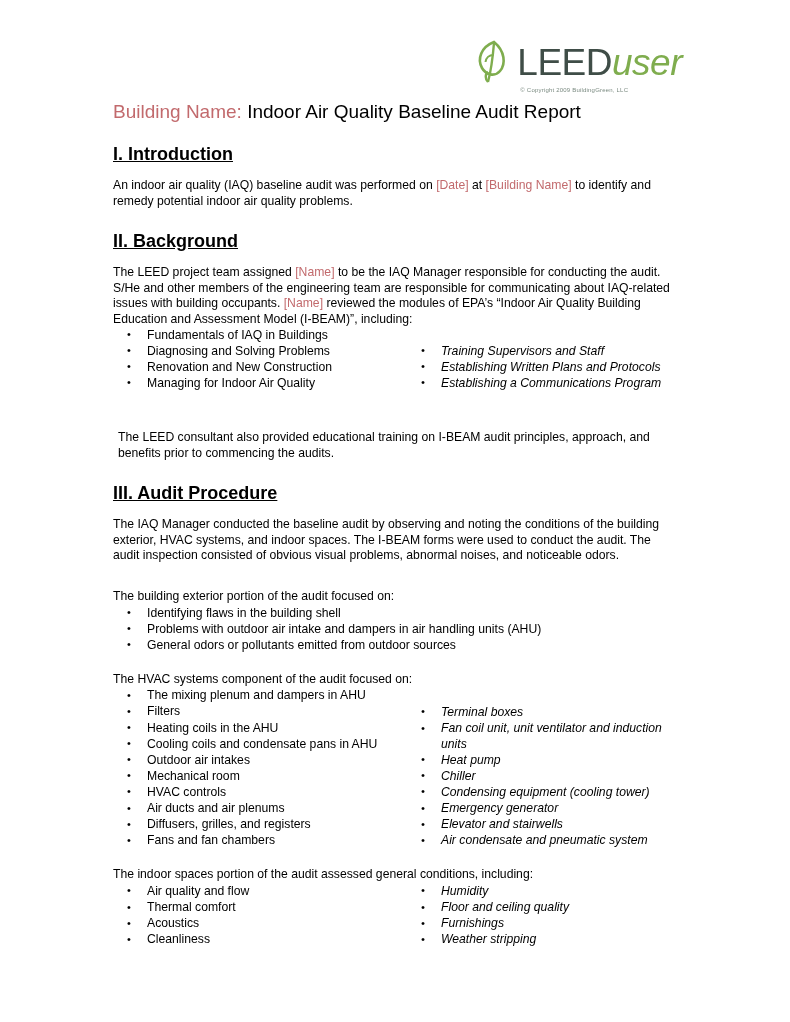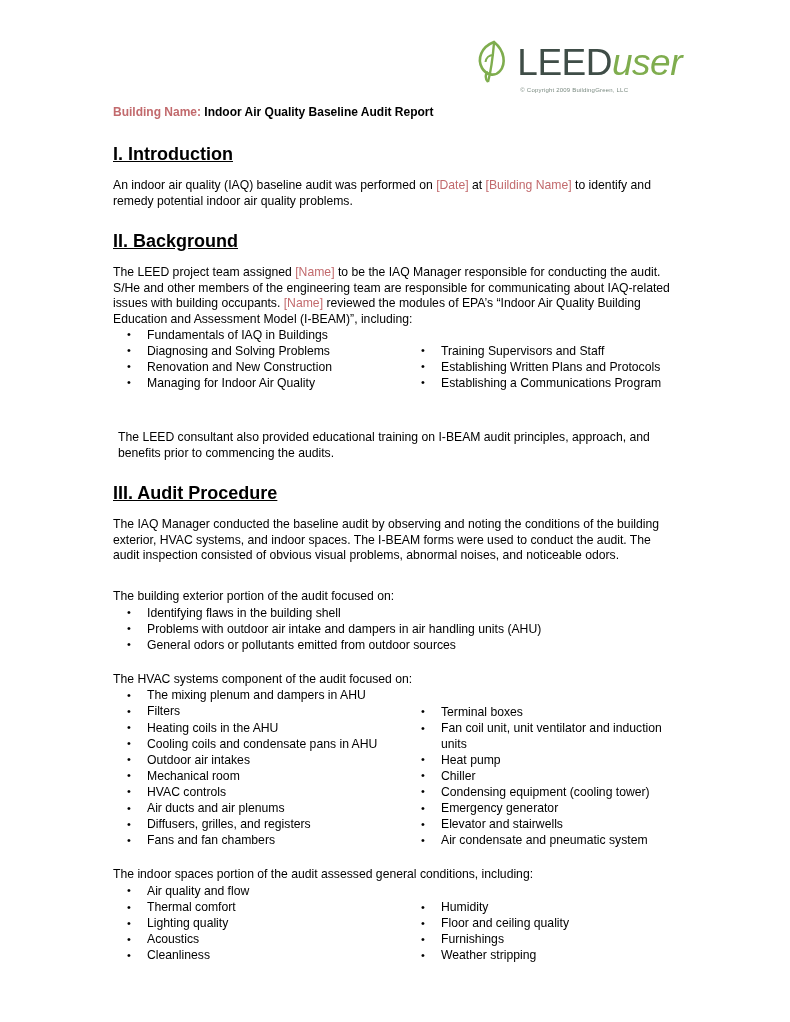--- a/index.html
+++ b/index.html
@@ -71,22 +71,22 @@
   .content {
     position: absolute;
     left: 113px;
     top: 103px;
     width: 567px;
     font-size: 12.2px;
     line-height: 15.6px;
   }
 
   .doc-title {
-    font-size: 12px;
-    font-weight: bold;
+    font-size: 19px;
+    font-weight: normal;
     margin: 0 0 26px 0;
     line-height: 18px;
   }
   .accent {
     color: #c26a6d;
   }
 
   h2.section-heading {
     font-size: 18px;
     font-weight: bold;
@@ -134,20 +134,21 @@
   .two-col {
     display: flex;
     align-items: flex-end;
   }
   .col-left {
     width: 297px;
     flex: 0 0 297px;
   }
   .col-right {
     flex: 1 1 auto;
+    font-style: italic;
   }
   .col-right ul.bullets > li {
     padding-left: 31px;
   }
   .col-right ul.bullets > li::before {
     left: 11px;
   }
 
   .indent-block {
     padding-left: 5px;
@@ -258,21 +259,20 @@
     </div>
 
     <div class="spacer-18"></div>
 
     <p class="lead-in">The indoor spaces portion of the audit assessed general conditions, including:</p>
     <div class="two-col">
       <div class="col-left">
         <ul class="bullets">
           <li>Air quality and flow</li>
           <li>Thermal comfort</li>
-          <li>Lighting quality</li>
           <li>Acoustics</li>
           <li>Cleanliness</li>
         </ul>
       </div>
       <div class="col-right">
         <ul class="bullets">
           <li>Humidity</li>
           <li>Floor and ceiling quality</li>
           <li>Furnishings</li>
           <li>Weather stripping</li>

